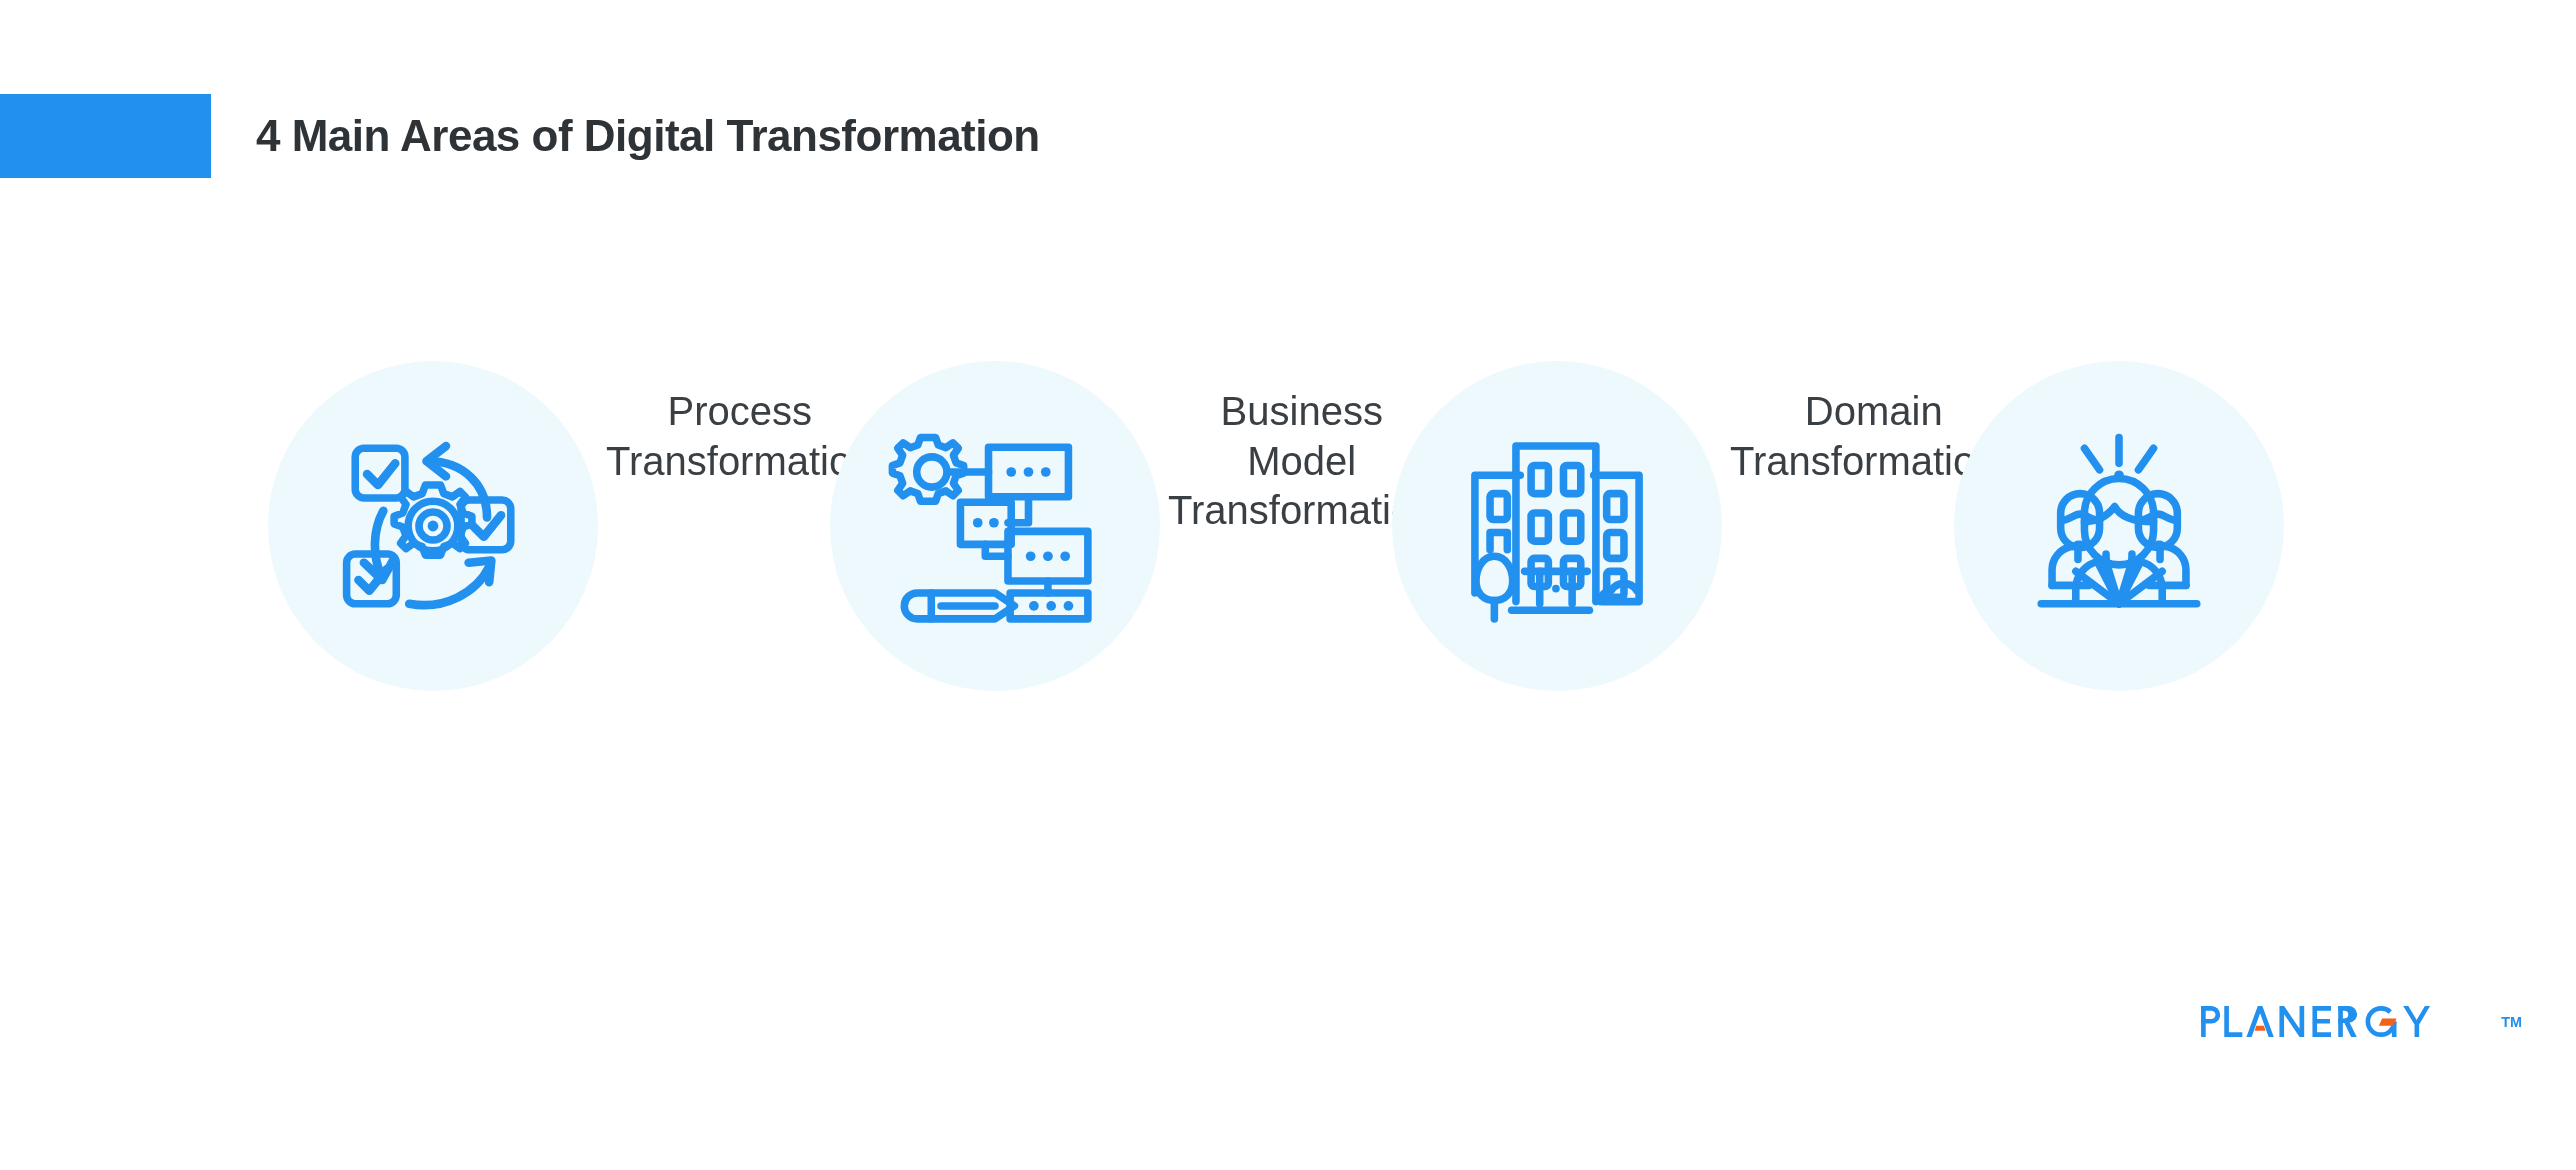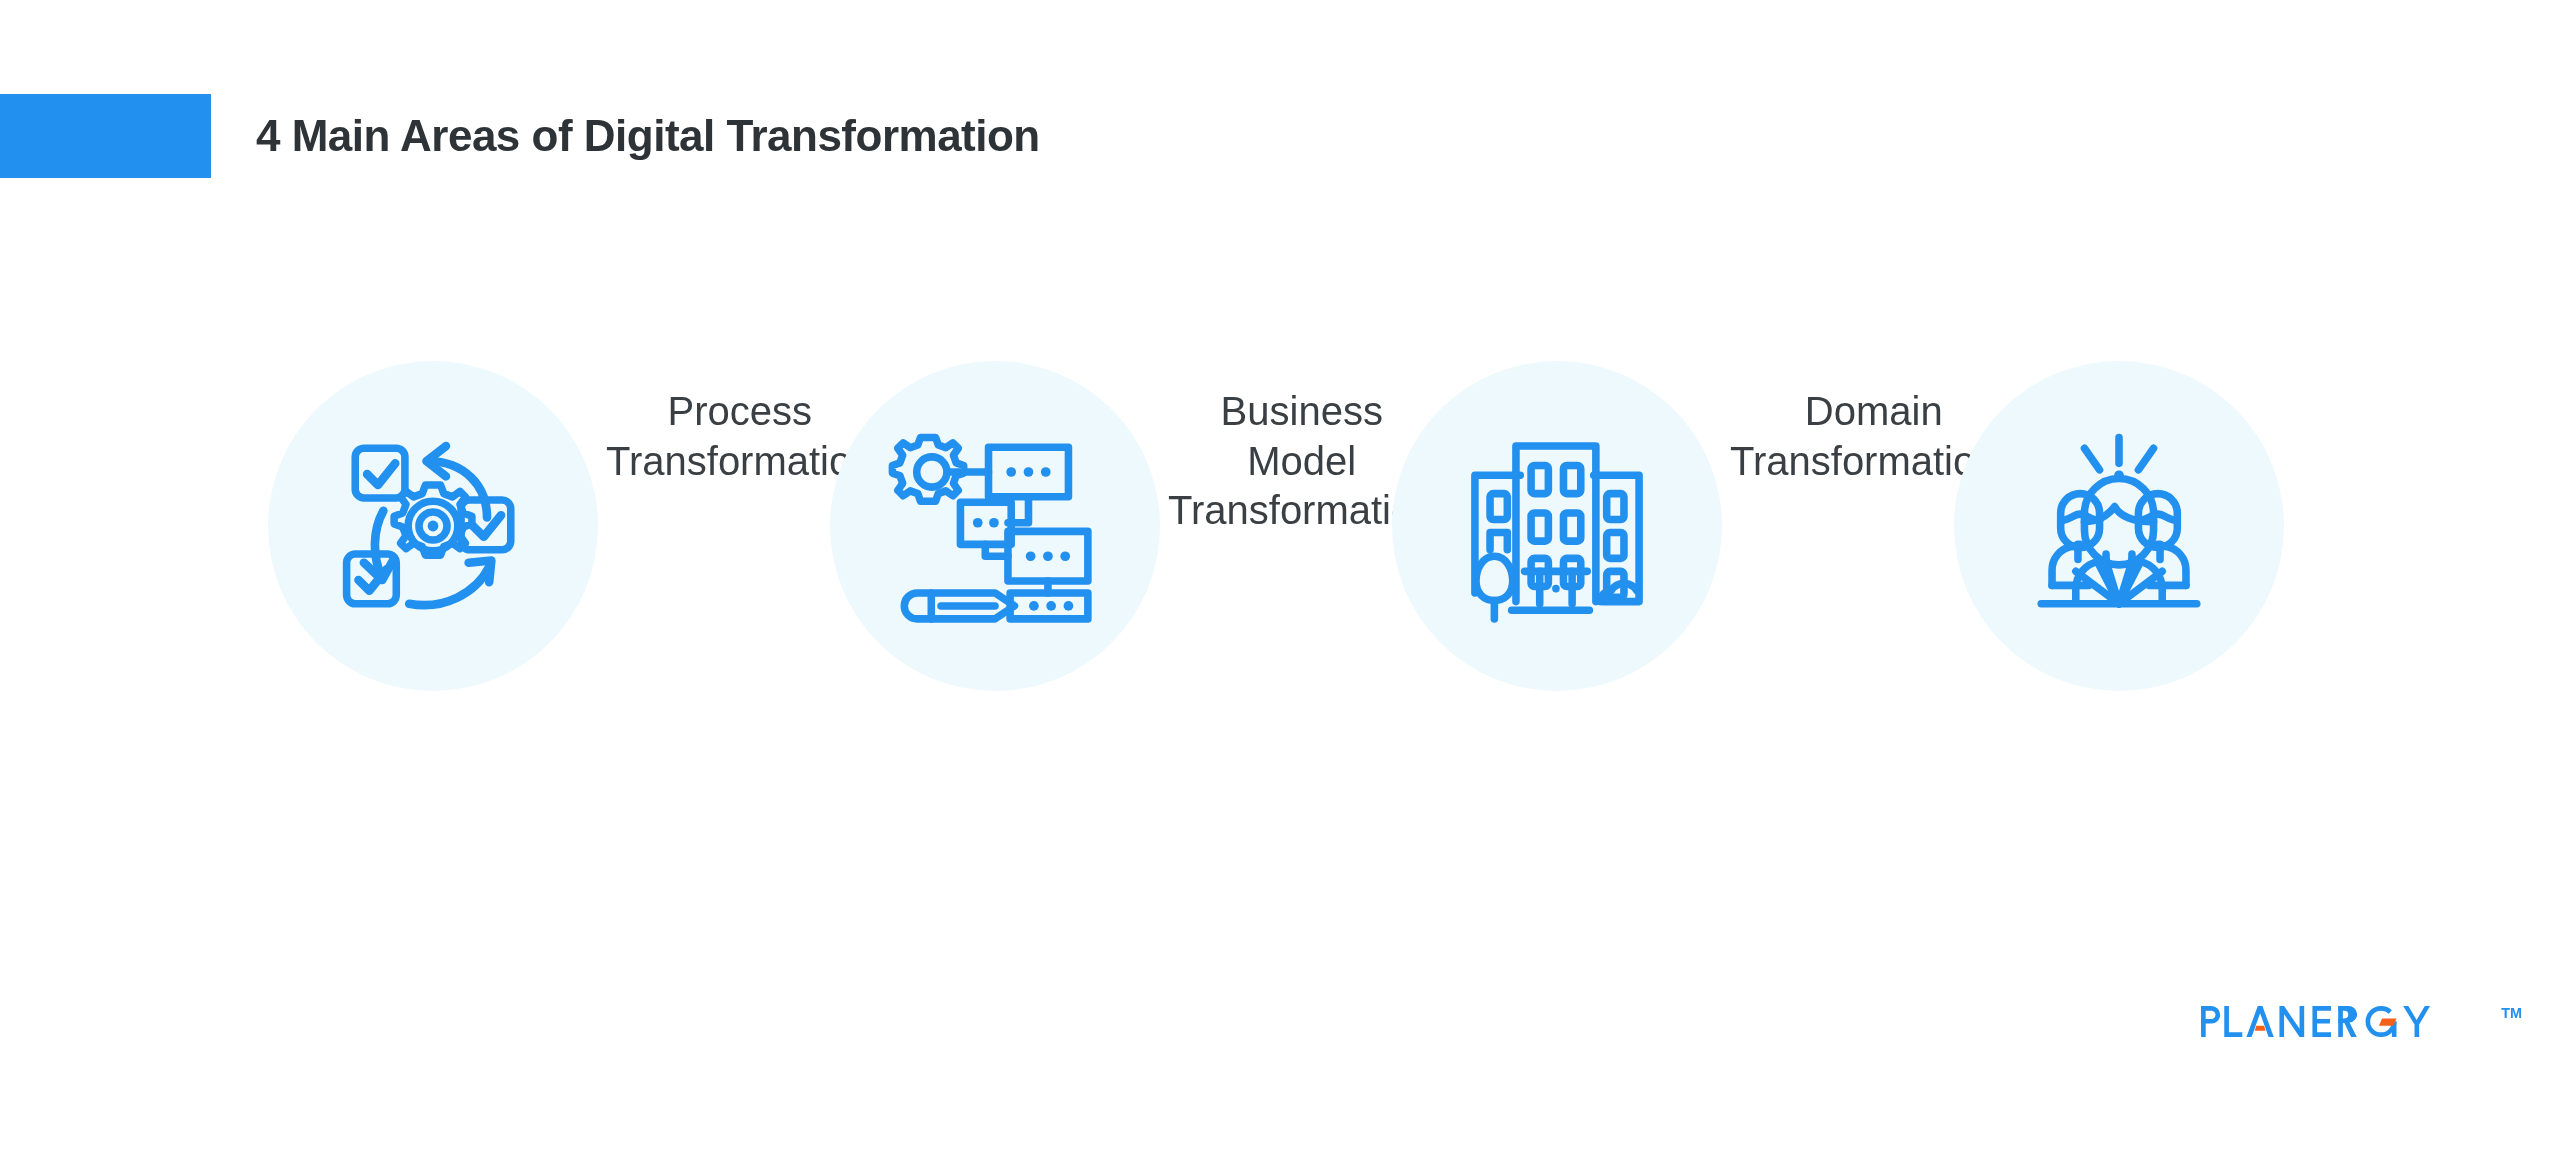--- a/index.html
+++ b/index.html
@@ -95,21 +95,21 @@
 
   
   .card:nth-child(4) .card-label { max-width: 680px; }
 
   
   .logo {
     position: absolute;
     left: 2133px;
     top: 1005px;
     display: flex;
-    align-items: flex-start;
+    align-items: center;
   }
 
   .logo svg { display: block; height: 33px; }
 
   .logo-tm {
     font-size: 14.4px;
     color: #2290EE;
     font-weight: 700;
     margin-left: 5.2px;
     margin-top: 1px;

